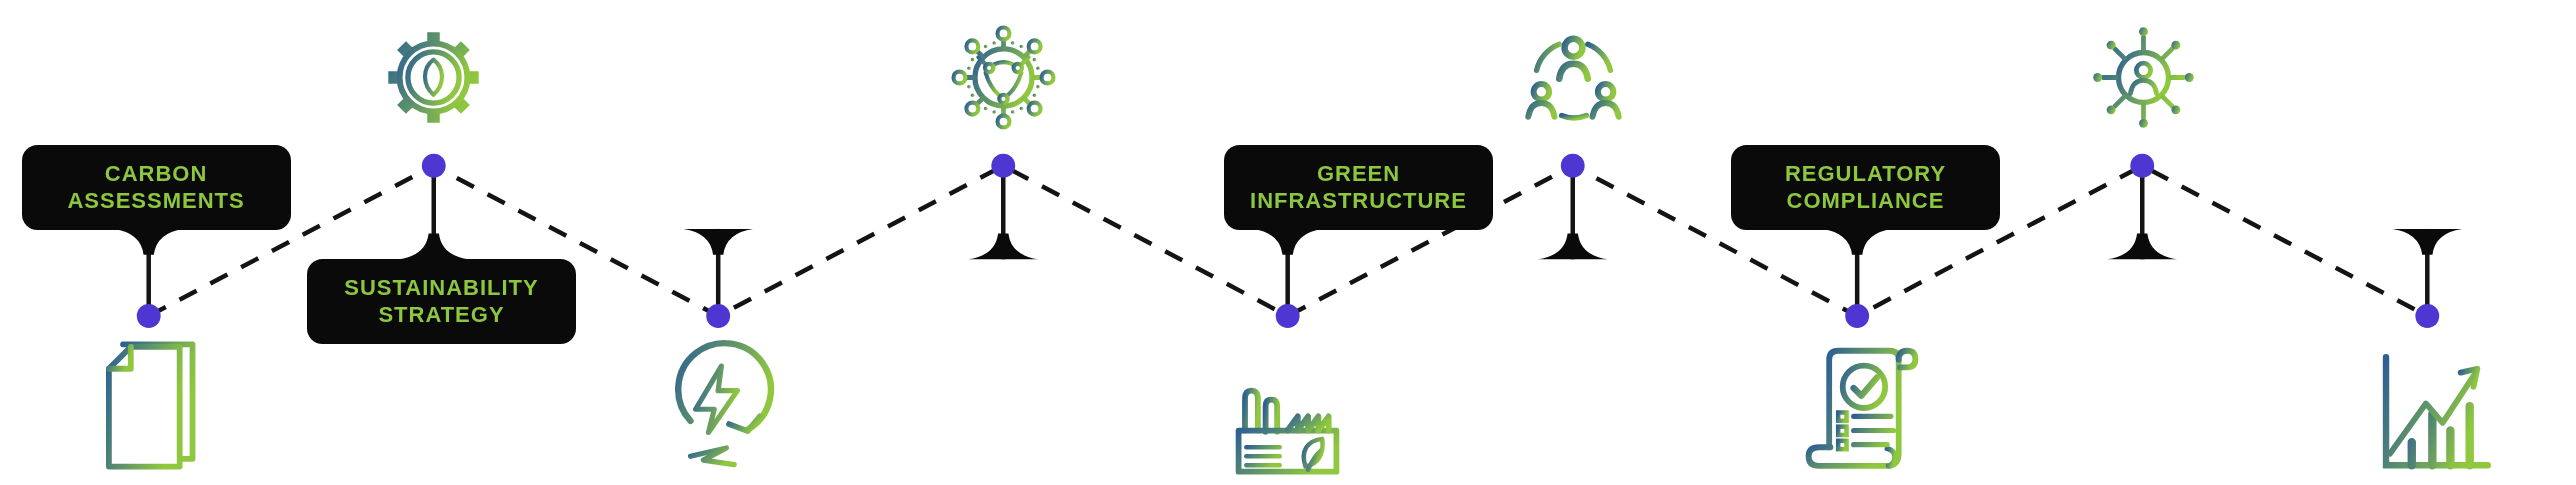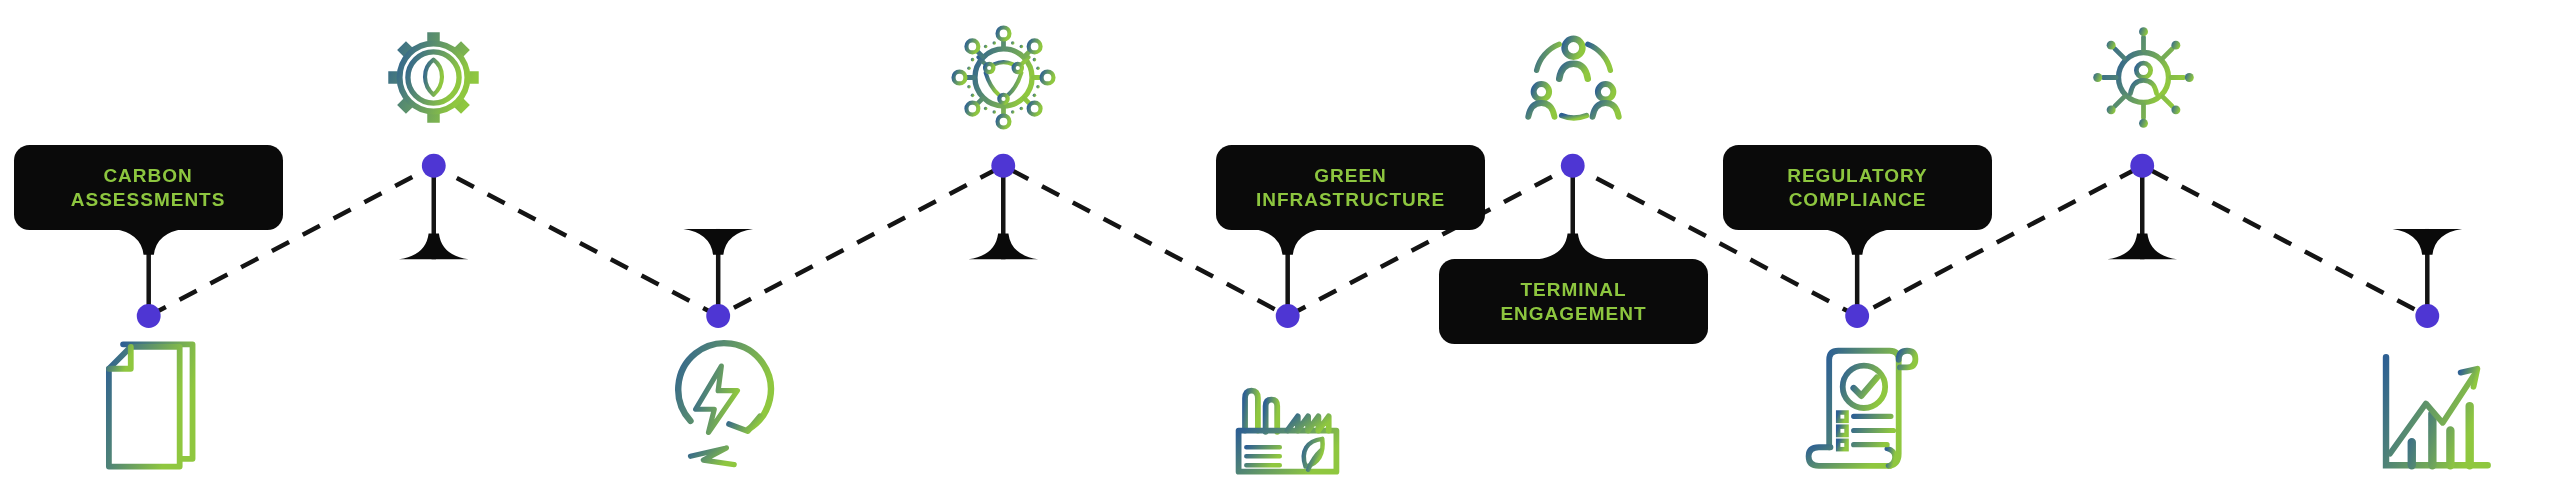--- a/index.html
+++ b/index.html
@@ -1,22 +1,22 @@
 <!DOCTYPE html>
 <html style="font-size:10.3px"><head>
 <meta charset="utf-8">
 <style>
   html,body{margin:0;padding:0;background:#fff;}
   #canvas{position:relative;width:2576px;height:485px;background:#ffffff;overflow:hidden;
           font-family:"Liberation Sans", sans-serif;}
   #wires{position:absolute;left:0;top:0;z-index:1;}
   .label{position:absolute;width:269px;height:85px;background:#0a0a0a;border-radius:15.5px;
          display:flex;align-items:center;justify-content:center;text-align:center;
-         color:#8dc63f;font-weight:800;font-size:19px;line-height:1.22;letter-spacing:1px;
-         padding:0 10.3px;box-sizing:border-box;z-index:3;text-transform:uppercase;}
+         color:#8dc63f;font-weight:800;font-size:22px;line-height:1.22;letter-spacing:1px;
+         padding:0 10.3px;box-sizing:border-box;z-index:3;text-transform:uppercase;margin-left:8px;}
   .row-top{top:145px;}
   .row-bottom{top:259px;}
   .icon{position:absolute;z-index:2;}
   .icon-top{top:18px;width:119px;height:119px;}
   .icon-bottom{top:334px;width:129px;height:148px;}
   svg{display:block;}
 </style>
 </head>
 <body>
 
@@ -53,22 +53,22 @@
       <circle cx="1554" cy="257" r="18.5"></circle>
       <circle cx="1995" cy="490" r="18.5"></circle>
       <circle cx="2437" cy="257" r="18.5"></circle>
       <circle cx="2878" cy="490" r="18.5"></circle>
       <circle cx="3320" cy="257" r="18.5"></circle>
       <circle cx="3762" cy="490" r="18.5"></circle>
     </g>
   </svg>
 
   <div class="label row-top" style="left:13.6px">CARBON ASSESSMENTS</div>
+  <div class="label row-bottom" style="left:299px">SUSTAINABILITY STRATEGY</div>
   <div class="label row-top" style="left:1216px">GREEN INFRASTRUCTURE</div>
-  <div class="label row-bottom" style="left:1439px">TERMINAL ENGAGEMENT</div>
   <div class="label row-top" style="left:1723px">REGULATORY COMPLIANCE</div>
 
   <div class="icon icon-bottom" style="left:83px">
     <svg width="129" height="148" viewBox="0 0 200 230" fill="none">
       <defs>
           <linearGradient id="g1" x1="0%" y1="0%" x2="100%" y2="40%">
         <stop offset="0" stop-color="#2e6093"></stop>
             <stop offset="1" stop-color="#8fc73f"></stop>
           </linearGradient>
         </defs>

